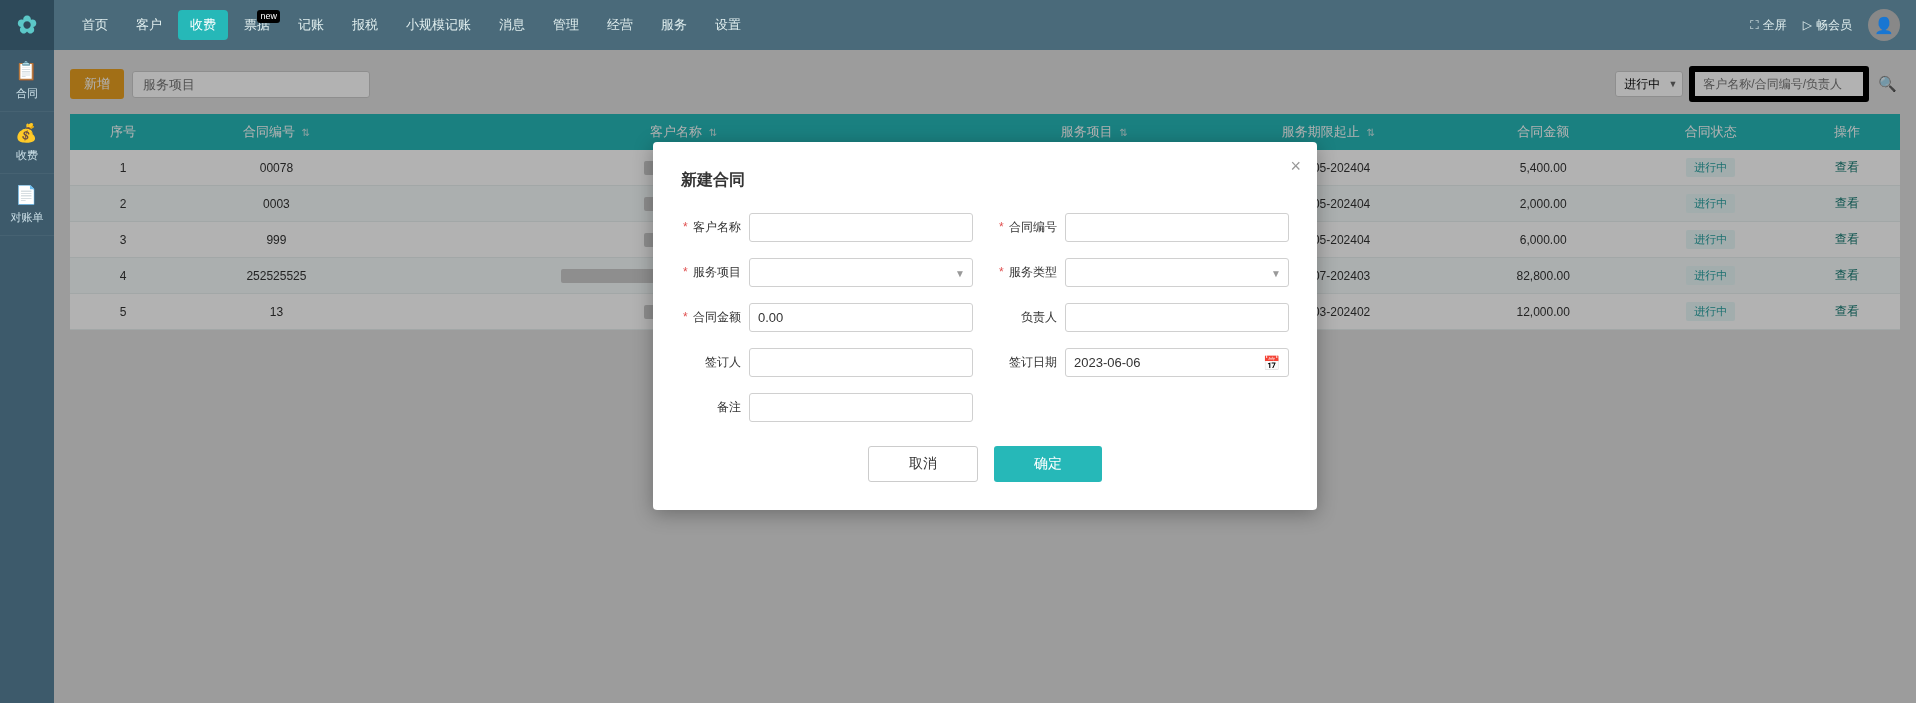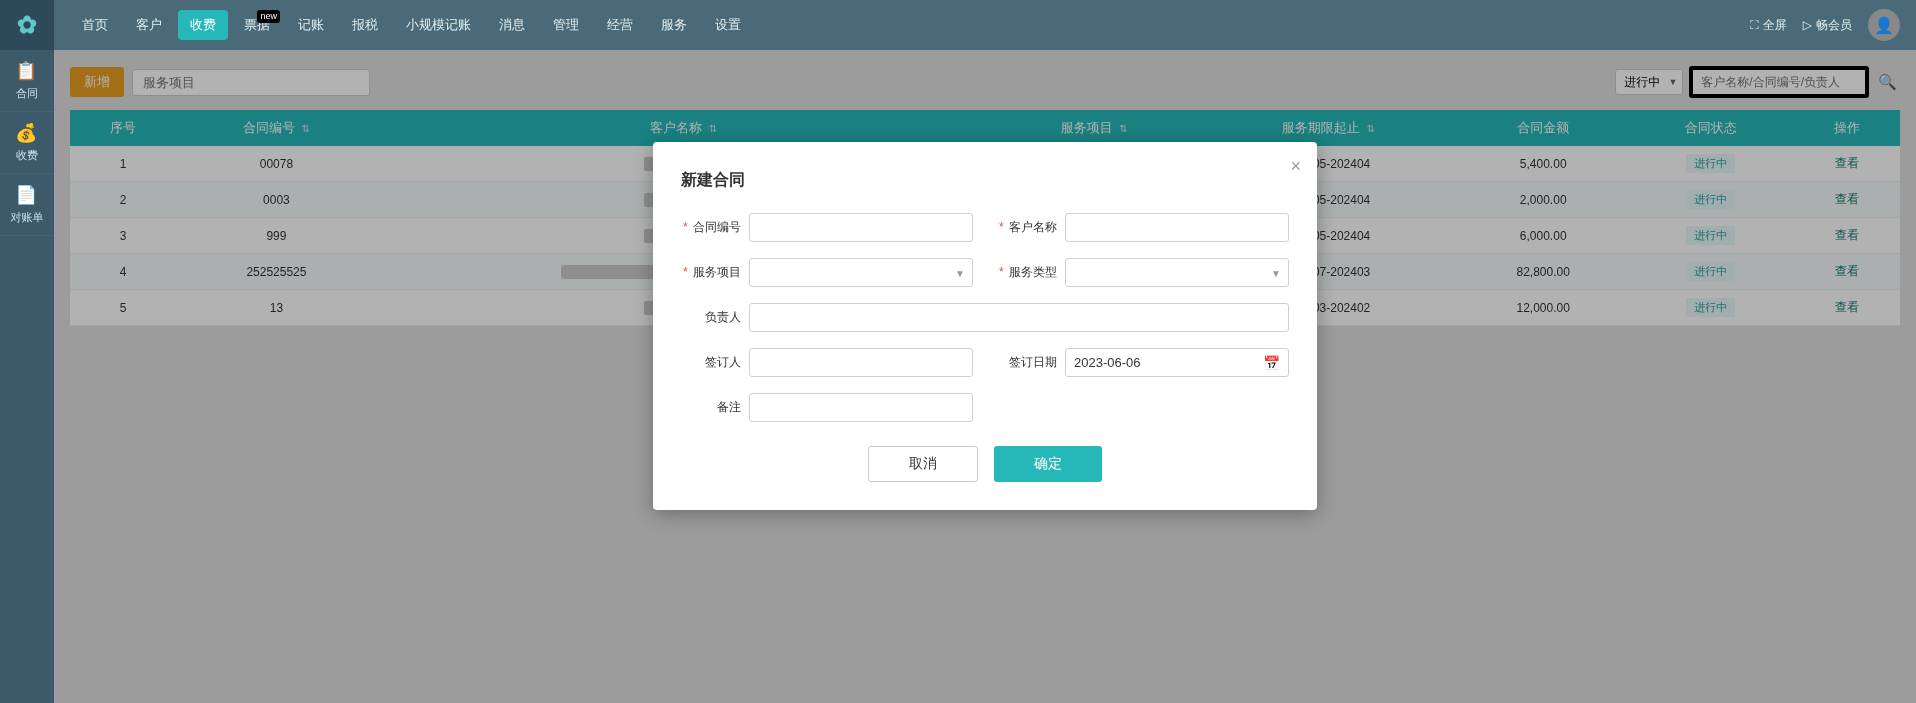--- a/index.html
+++ b/index.html
@@ -134,21 +134,21 @@
       border-radius: 3px;
     }
     .toolbar-right {
       margin-left: auto;
       display: flex;
       align-items: center;
       gap: 6px;
     }
     .search-input {
       padding: 5px 8px;
-      border: 4px solid #000000;
+      border: 6px solid #000000;
       border-radius: 3px;
       font-size: 12px;
       width: 180px;
     }
     .search-btn {
       background: none;
       border: none;
       cursor: pointer;
       font-size: 15px;
       color: #666;
@@ -509,28 +509,28 @@
 
     <div class="modal-overlay">
       <div class="modal">
         <div class="modal-title">新建合同</div>
         <button class="modal-close">×</button>
 
         <div class="form-row">
           <div class="form-group">
             <span class="form-label">
               <span class="required-star">*</span>
+              <span>客户名称</span>
+            </span>
+            <input class="form-input" type="text" placeholder="" style="">
+          </div>
+          <div class="form-group">
+            <span class="form-label">
+              <span class="required-star">*</span>
               <span>合同编号</span>
-            </span>
-            <input class="form-input" type="text" placeholder="" style="">
-          </div>
-          <div class="form-group">
-            <span class="form-label">
-              <span class="required-star">*</span>
-              <span>客户名称</span>
             </span>
             <input class="form-input" type="text" placeholder="" style="">
           </div>
         </div>
 
         <div class="form-row">
           <div class="form-group">
             <span class="form-label">
               <span class="required-star">*</span>
               <span>服务项目</span>
@@ -548,20 +548,27 @@
             </span>
             <div class="form-select-wrapper">
               <select class="form-select">
                 <option value=""></option>
               </select>
             </div>
           </div>
         </div>
 
         <div class="form-row">
+          <div class="form-group">
+            <span class="form-label">
+              <span class="required-star">*</span>
+              <span>合同金额</span>
+            </span>
+            <input class="form-input" type="text" value="0.00" style="">
+          </div>
           <div class="form-group">
             <span class="form-label">
               <span>负责人</span>
             </span>
             <input class="form-input" type="text" placeholder="" style="">
           </div>
         </div>
 
         <div class="form-row">
           <div class="form-group">

